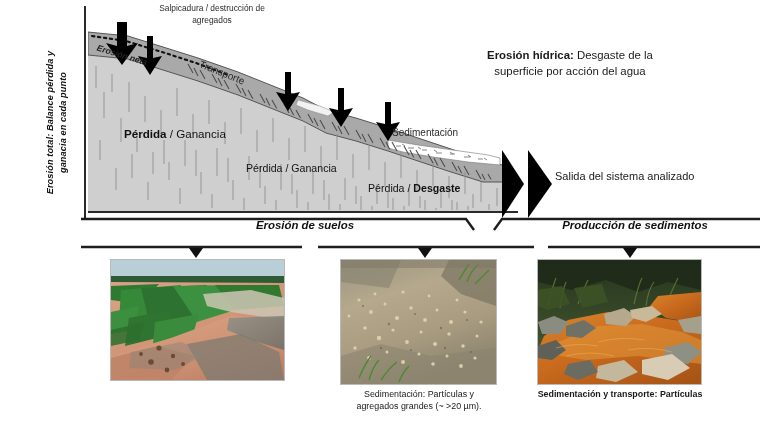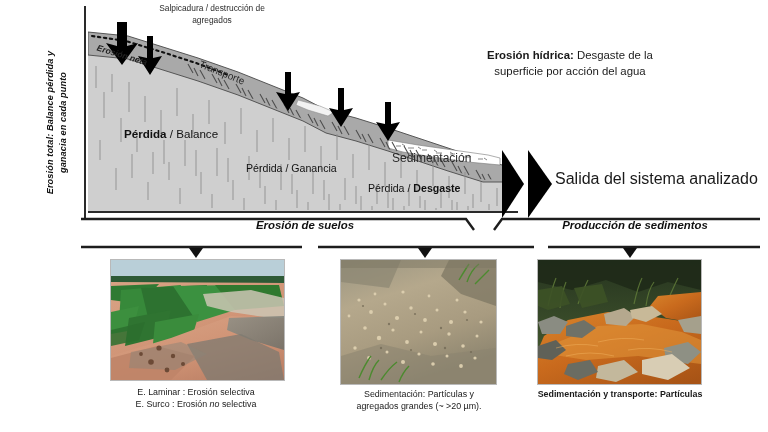--- a/index.html
+++ b/index.html
@@ -54,21 +54,21 @@
     text-align:center;
     font-size:11.4px;
     line-height:15.5px;
     color:#1a1a1a;
   }
   #hidrica b{font-weight:bold;}
 
   
   #salidatxt{
     left:555px; top:170px;
-    font-size:16px;
+    font-size:11px;
     color:#1a1a1a;
     white-space:nowrap;
   }
 
   
   .secttitle{
     font-size:11.4px;font-weight:bold;font-style:italic;
     color:#111;text-align:center;white-space:nowrap;
   }
 
@@ -179,24 +179,24 @@
         <path d="M0,0 l7,0 l0,22 l-9,-2 l12,19 l12,-19 l-9,2 l0,-22 l7,0 Z" transform="translate(190,50)"></path>
         <path d="M0,0 l7,0 l0,22 l-9,-2 l12,19 l12,-19 l-9,2 l0,-22 l7,0 Z" transform="translate(243,66)"></path>
         <path d="M0,0 l7,0 l0,22 l-9,-2 l12,19 l12,-19 l-9,2 l0,-22 l7,0 Z" transform="translate(290,80)"></path>
       </g>
     </svg>
 
     <div class="abs diaglabel" style="left:8px;top:28px;transform:rotate(17deg);font-style:italic;font-weight:bold;font-size:8.6px;color:#222;">Erosión neta</div>
 
     <div class="abs diaglabel" style="left:110px;top:45px;transform:rotate(22deg);font-size:10px;color:#2a2a2a;">Transporte</div>
 
-    <div class="abs diaglabel" style="left:304px;top:105px;font-size:12px;color:#2a2a2a;margin-top:24px;">Sedimentación</div>
+    <div class="abs diaglabel" style="left:304px;top:105px;font-size:10px;color:#2a2a2a;">Sedimentación</div>
 
     <div class="abs" style="left:36px;top:105px;font-size:11.6px;color:#111;white-space:nowrap;">
-      <b>Pérdida</b><span> / Balance</span>
+      <b>Pérdida</b><span> / Ganancia</span>
     </div>
 
     <div class="abs" style="left:158px;top:140px;font-size:10.6px;color:#111;white-space:nowrap;">Pérdida / Ganancia</div>
 
     <div class="abs" style="left:280px;top:160px;font-size:10.6px;color:#111;white-space:nowrap;">
       <span>Pérdida / </span><b>Desgaste</b>
     </div>
   </div>
 
   <svg class="abs" style="left:500px;top:148px;" width="60" height="72">
@@ -269,24 +269,20 @@
           <circle cx="48" cy="88" r="2.6"></circle>
             <circle cx="62" cy="96" r="2.2"></circle>
           <circle cx="40" cy="102" r="2.8"></circle>
             <circle cx="56" cy="110" r="2.4"></circle>
           <circle cx="30" cy="94" r="1.9"></circle>
             <circle cx="72" cy="104" r="2"></circle>
         </g>
         <path d="M0,70 L34,62 L28,80 L0,86 Z" fill="#2c6f2e" opacity="0.85"></path>
       </svg>
     </div>
-  </div>
-  <div class="abs cap" style="left:96px;top:386px;width:200px;">
-    <span>E. Laminar : Erosión selectiva</span><br>
-    <span>E. Surco : Erosión </span><i>no</i><span> selectiva</span>
   </div>
 
   <div class="abs photo" style="left:340px;top:259px;width:155px;height:124px;">
     <div class="inner">
       <svg width="155" height="124" viewBox="0 0 155 124" preserveAspectRatio="none">
         <defs>
           <linearGradient id="soil2" x1="0" y1="0" x2="0.4" y2="1">
             <stop offset="0" stop-color="#9a9581"></stop>
               <stop offset="0.35" stop-color="#b5a88c"></stop>
             <stop offset="0.7" stop-color="#a89b80"></stop>

